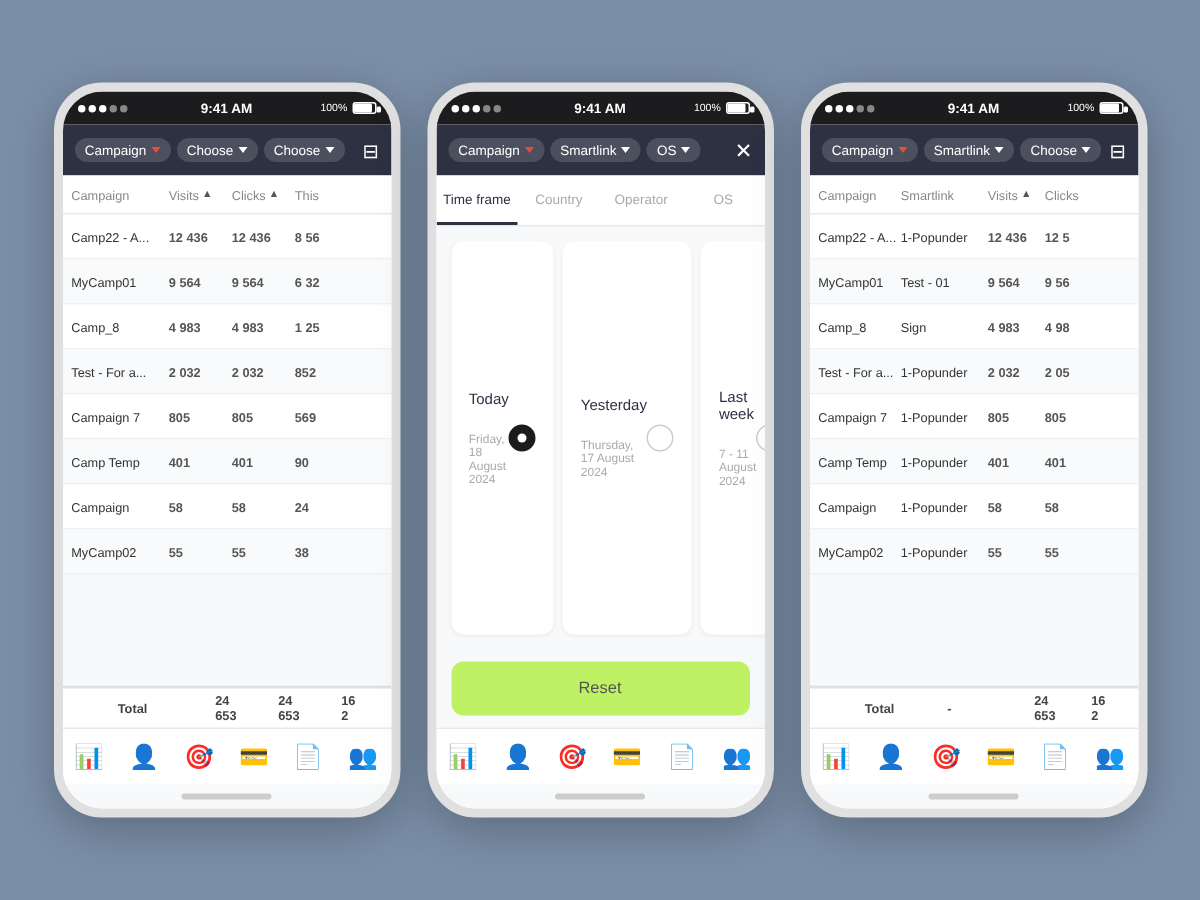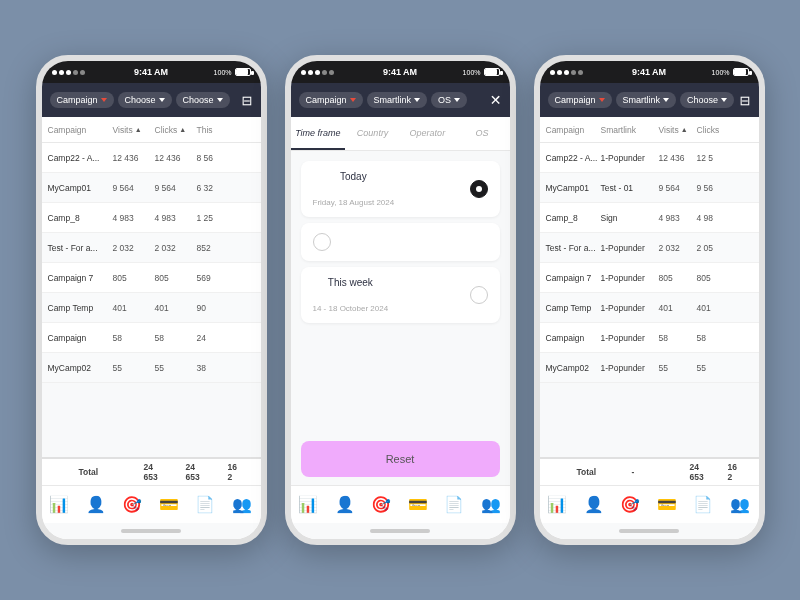--- a/index.html
+++ b/index.html
@@ -126,21 +126,21 @@
       display: grid;
       grid-template-columns: 65px 42px 42px 36px;
       padding: 0 6px;
       height: 30px;
       align-items: center;
       border-bottom: 1px solid #f0f0f0;
       background: #fff;
     }
     .table-row:nth-child(even) { background: #f9fafb; }
     .td { font-size: 8.5px; color: #333; }
-    .td.num { color: #555; }
+    .td.num { color: #555; font-weight: bold; }
 
     .table-footer {
       display: grid;
       grid-template-columns: 65px 42px 42px 36px;
       padding: 0 6px;
       height: 28px;
       align-items: center;
       border-top: 2px solid #e0e0e0;
       background: #fff;
       flex-shrink: 0;
@@ -181,44 +181,42 @@
       flex-direction: column;
       background: #f8f9fa;
       overflow: hidden;
     }
     .filter-tabs {
       display: flex;
       background: #fff;
       border-bottom: 1px solid #e8e8e8;
       height: 34px;
       flex-shrink: 0;
-      font-style: italic;
     }
     .filter-tab {
       flex: 1;
       display: flex;
       align-items: center;
       justify-content: center;
       font-size: 9px;
       color: #aaa;
       cursor: pointer;
       border-bottom: 2px solid transparent;
     }
     .filter-tab.active {
       color: #2d3142;
       border-bottom: 2px solid #2d3142;
     }
     .filter-content {
       flex: 1;
       padding: 10px 10px;
       display: flex;
-      flex-direction: column;
+      flex-direction: row;
       gap: 6px;
       overflow: hidden;
-      text-align: center;
     }
     .filter-option {
       background: #fff;
       border-radius: 8px;
       padding: 10px 12px;
       display: flex;
       align-items: center;
       justify-content: space-between;
       box-shadow: 0 1px 3px rgba(0,0,0,0.06);
       cursor: pointer;
@@ -251,21 +249,21 @@
     .filter-actions {
       display: flex;
       gap: 8px;
       padding: 8px 10px;
       background: #f8f9fa;
       flex-shrink: 0;
     }
     .btn-reset {
       flex: 1;
       height: 36px;
-      background: #f0abfc;
+      background: #bef264;
       border: none;
       border-radius: 8px;
       font-size: 11px;
       color: #555;
       cursor: pointer;
       font-weight: 500;
     }
     .btn-apply {
       flex: 1;
       height: 36px;
@@ -480,20 +478,31 @@
     </div>
     <div class="filter-content">
       <div class="filter-option">
         <div class="filter-option-text">
           <div class="filter-option-title">Today</div>
           <div class="filter-option-sub">Friday, 18 August 2024</div>
         </div>
         <div class="radio-btn selected"></div>
       </div>
       <div class="filter-option">
+        <div class="filter-option-text">
+          <div class="filter-option-title">Yesterday</div>
+          <div class="filter-option-sub">Thursday, 17 August 2024</div>
+        </div>
+        <div class="radio-btn"></div>
+      </div>
+      <div class="filter-option">
+        <div class="filter-option-text">
+          <div class="filter-option-title">Last week</div>
+          <div class="filter-option-sub">7 - 11 August 2024</div>
+        </div>
         <div class="radio-btn"></div>
       </div>
       <div class="filter-option">
         <div class="filter-option-text">
           <div class="filter-option-title">This week</div>
           <div class="filter-option-sub">14 - 18 October 2024</div>
         </div>
         <div class="radio-btn"></div>
       </div>
     </div>

